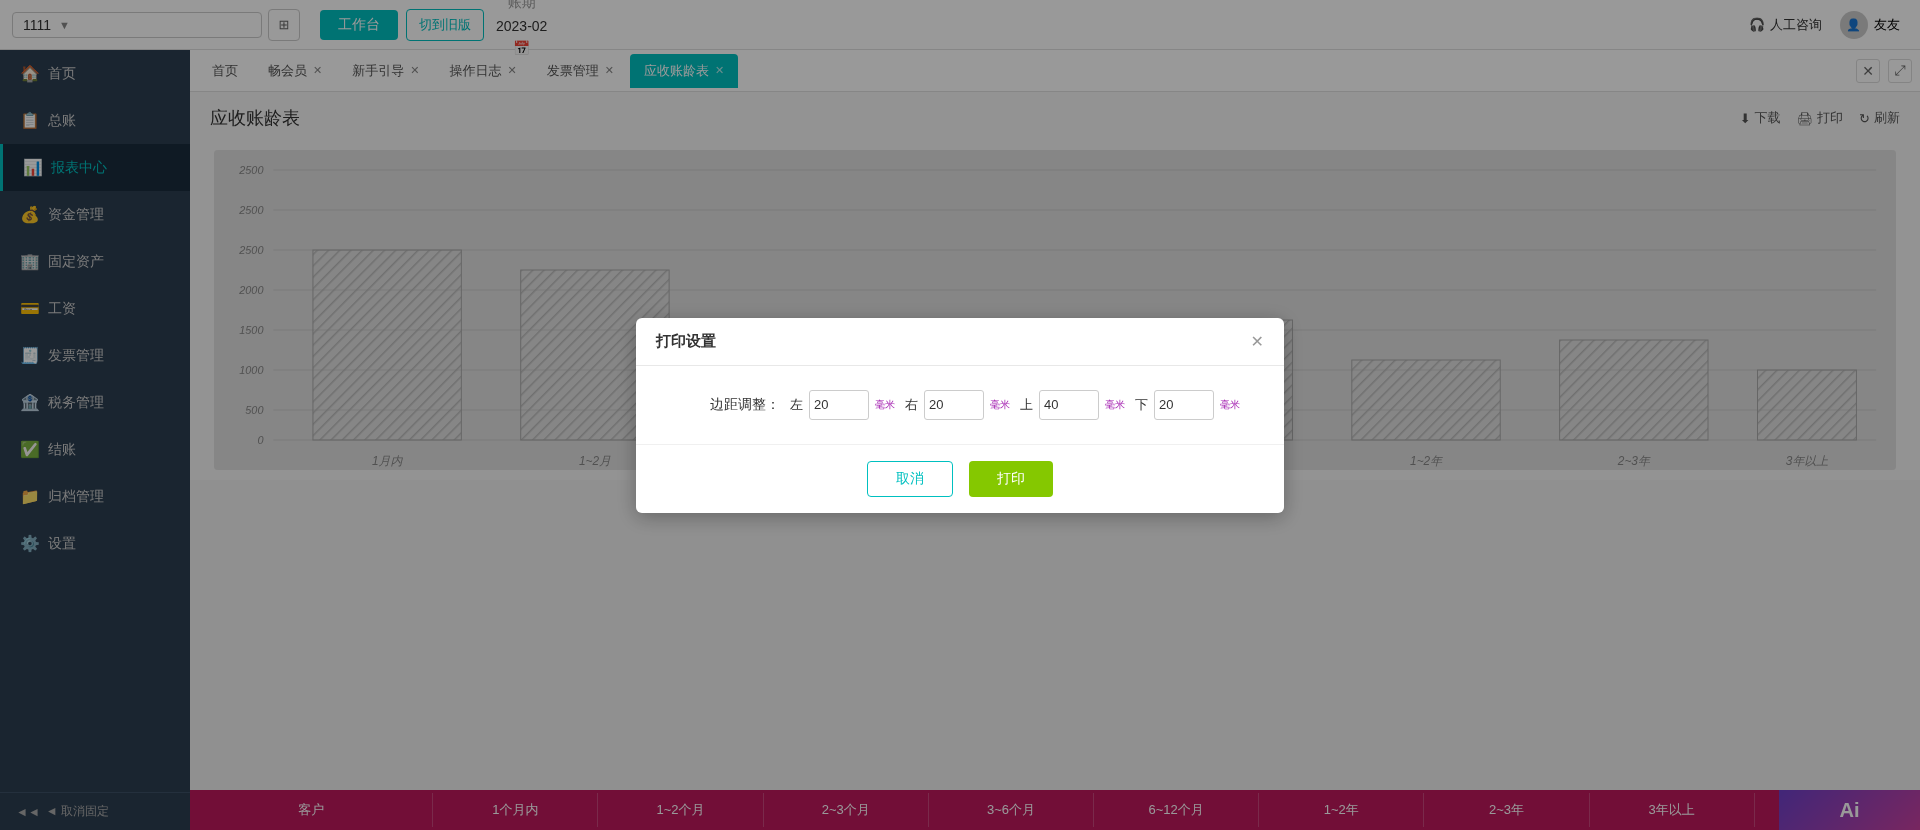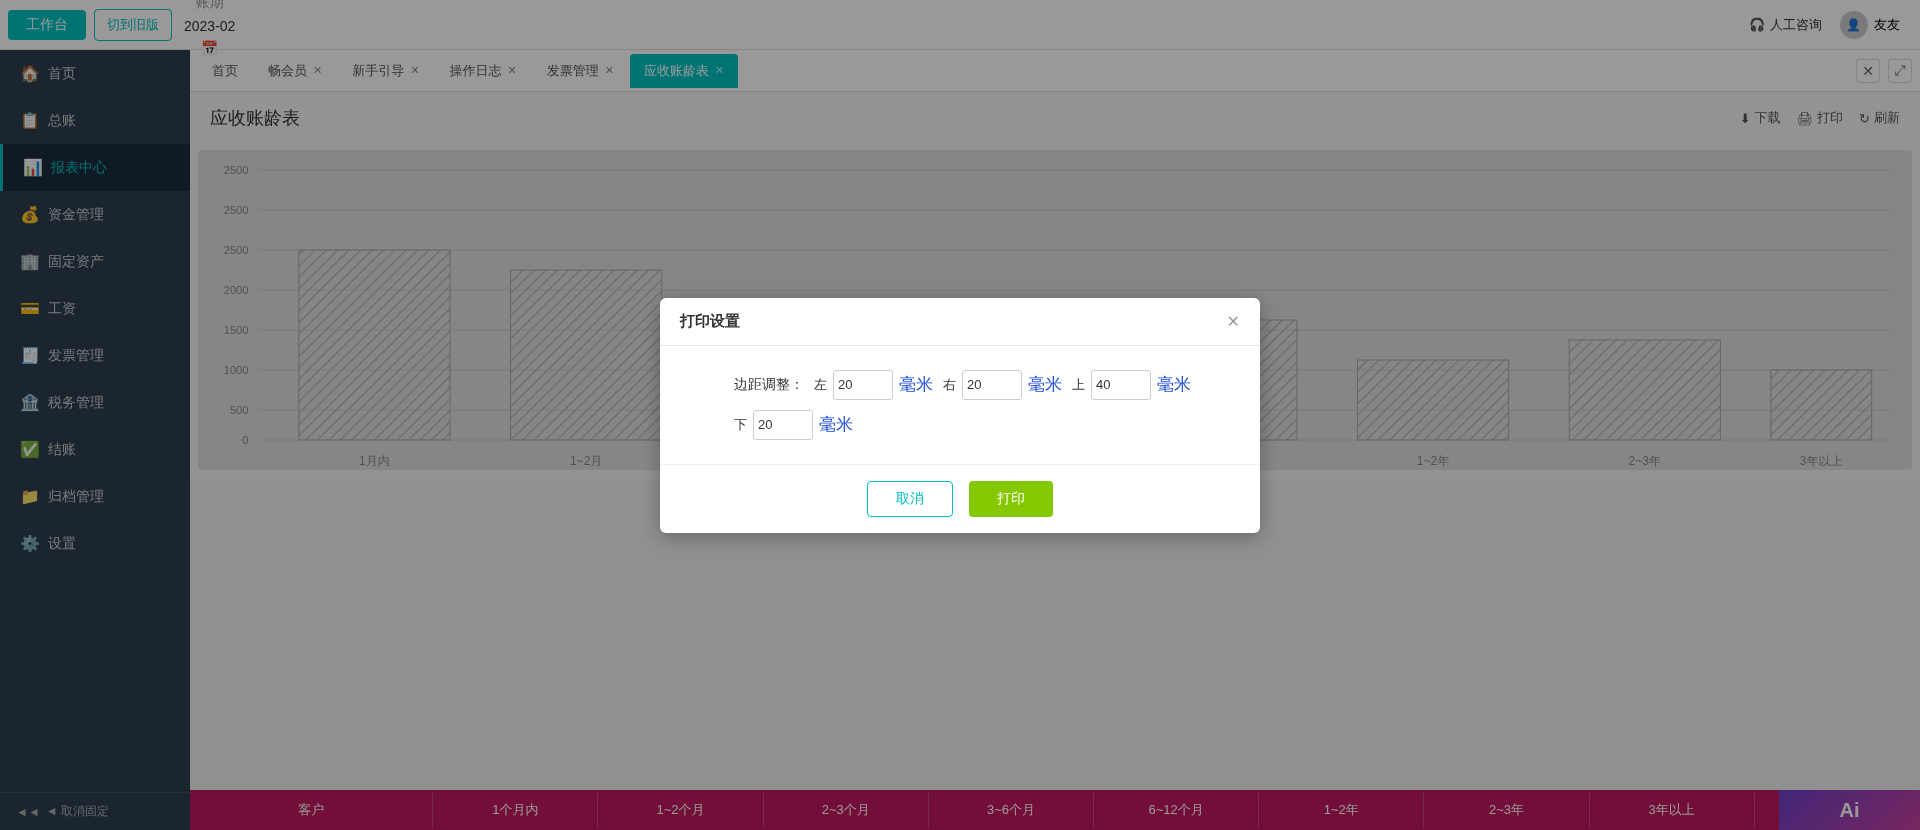--- a/index.html
+++ b/index.html
@@ -251,22 +251,23 @@
     }
     .action-btn {
       display: flex; align-items: center; gap: 4px;
       cursor: pointer;
       color: #555;
       font-size: 13px;
     }
 
     
     .chart-area {
-      padding: 10px 8px;
+      padding: 10px 24px;
       background: #f5f5f5;
+      font-style: italic;
     }
     .chart-container {
       background: #e8e8e8;
       height: 320px;
       border-radius: 4px;
       position: relative;
       overflow: hidden;
     }
     .chart-inner {
       width: 100%;
@@ -302,21 +303,21 @@
       z-index: 100;
       display: flex;
       align-items: center;
       justify-content: center;
     }
 
     
     .dialog {
       background: #fff;
       border-radius: 6px;
-      width: 600px;
+      width: 648px;
       box-shadow: 0 4px 20px rgba(0,0,0,0.3);
       overflow: hidden;
     }
     .dialog-header {
       padding: 14px 20px;
       display: flex;
       align-items: center;
       justify-content: space-between;
       border-bottom: 1px solid #e8e8e8;
     }
@@ -358,22 +359,22 @@
       width: 60px;
       height: 30px;
       border: 1px solid #ccc;
       border-radius: 3px;
       text-align: left;
       font-size: 13px;
       color: #333;
       padding: 0 4px;
     }
     .form-unit {
-      font-size: 17px;
-      color: #1d4ed8;
+      font-size: 10px;
+      color: #a21caf;
       text-align: center;
     }
     .dialog-footer {
       padding: 16px 20px;
       display: flex;
       justify-content: center;
       gap: 16px;
       border-top: 1px solid #f0f0f0;
     }
     .btn-cancel {
@@ -420,20 +421,29 @@
     .x-label {
       fill: #888;
       font-size: 12px;
     }
   </style>
 </head>
 <body>
 
 <div class="top-header">
 
+  <div class="header-company">
+    <div class="company-name">
+      <span>1111</span>
+      <span class="chevron">▼</span>
+    </div>
+    <div class="header-copy-btn">
+      <span>⊞</span>
+    </div>
+  </div>
 
   <button class="workbench-btn">工作台</button>
   <button class="switch-old-btn">切到旧版</button>
 
   <div class="period-area">
     <span class="period-label">账期</span>
     <span class="period-value">2023-02</span>
     <span class="calendar-icon">📅</span>
   </div>
 

